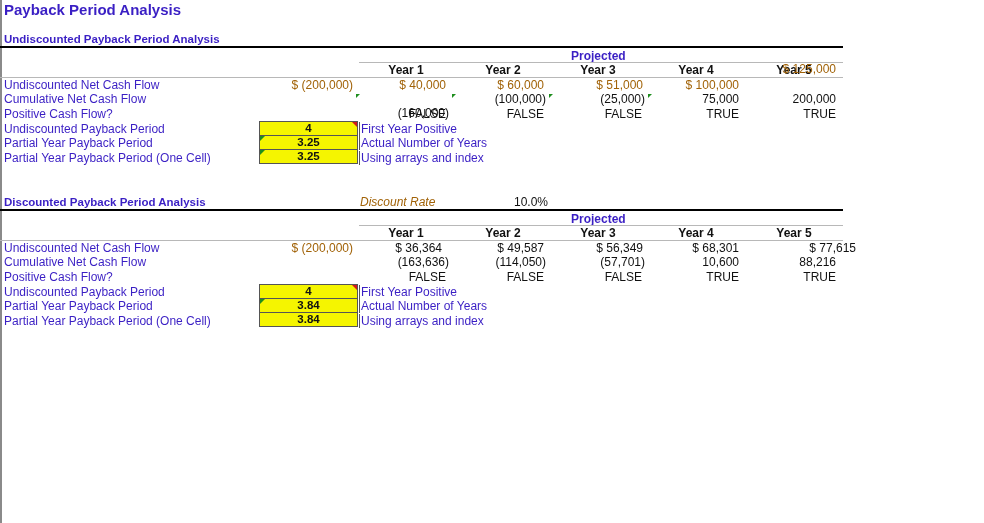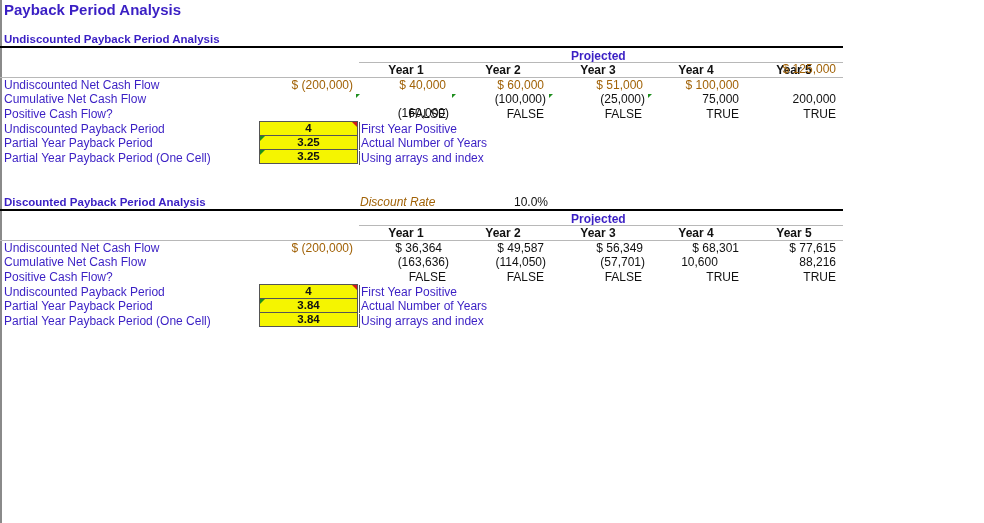--- a/index.html
+++ b/index.html
@@ -120,26 +120,26 @@
   <div class="abs label" style="top:285px;">Undiscounted Payback Period</div>
   <div class="abs label" style="top:299px;">Partial Year Payback Period</div>
   <div class="abs label" style="top:314px;">Partial Year Payback Period (One Cell)</div>
 
   <div class="abs blue r" style="left:260px;top:241px;width:93px;">$ (200,000)</div>
 
   <div class="abs black r" style="left:366px;top:241px;width:76px;">$ 36,364</div>
   <div class="abs black r" style="left:466px;top:241px;width:78px;">$ 49,587</div>
   <div class="abs black r" style="left:562px;top:241px;width:81px;">$ 56,349</div>
   <div class="abs black r" style="left:660px;top:241px;width:79px;">$ 68,301</div>
-  <div class="abs black r" style="left:756px;top:241px;width:80px;text-align:right;">$ 77,615</div>
+  <div class="abs black r" style="left:776px;top:241px;width:80px;text-align:right;">$ 77,615</div>
 
   <div class="abs black r" style="left:370px;top:255px;width:79px;">(163,636)</div>
   <div class="abs black r" style="left:466px;top:255px;width:80px;">(114,050)</div>
   <div class="abs black r" style="left:562px;top:255px;width:83px;">(57,701)</div>
-  <div class="abs black r" style="left:660px;top:255px;width:79px;text-align:center;">10,600</div>
+  <div class="abs black r" style="left:660px;top:255px;width:79px;">10,600</div>
   <div class="abs black r" style="left:756px;top:255px;width:80px;">88,216</div>
 
   <div class="abs black r" style="left:370px;top:270px;width:76px;">FALSE</div>
   <div class="abs black r" style="left:466px;top:270px;width:78px;">FALSE</div>
   <div class="abs black r" style="left:562px;top:270px;width:80px;">FALSE</div>
   <div class="abs black r" style="left:660px;top:270px;width:79px;">TRUE</div>
   <div class="abs black r" style="left:756px;top:270px;width:80px;">TRUE</div>
 
   <div class="ycell" style="top:284px;">
     <span>4</span>

